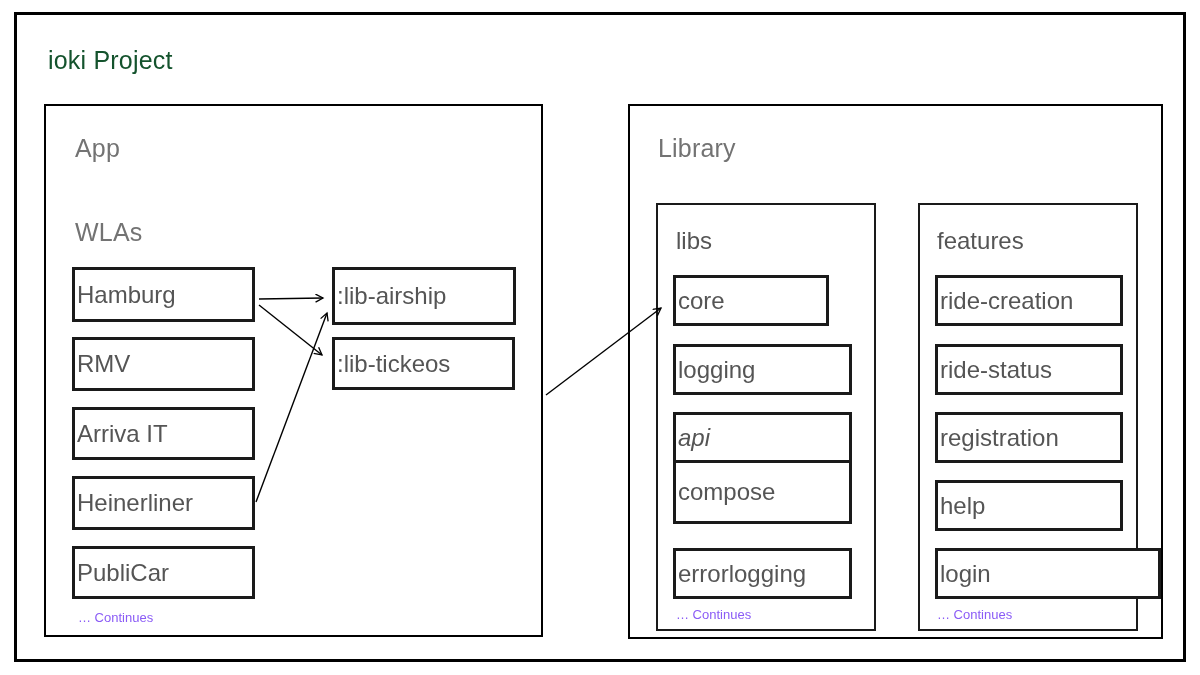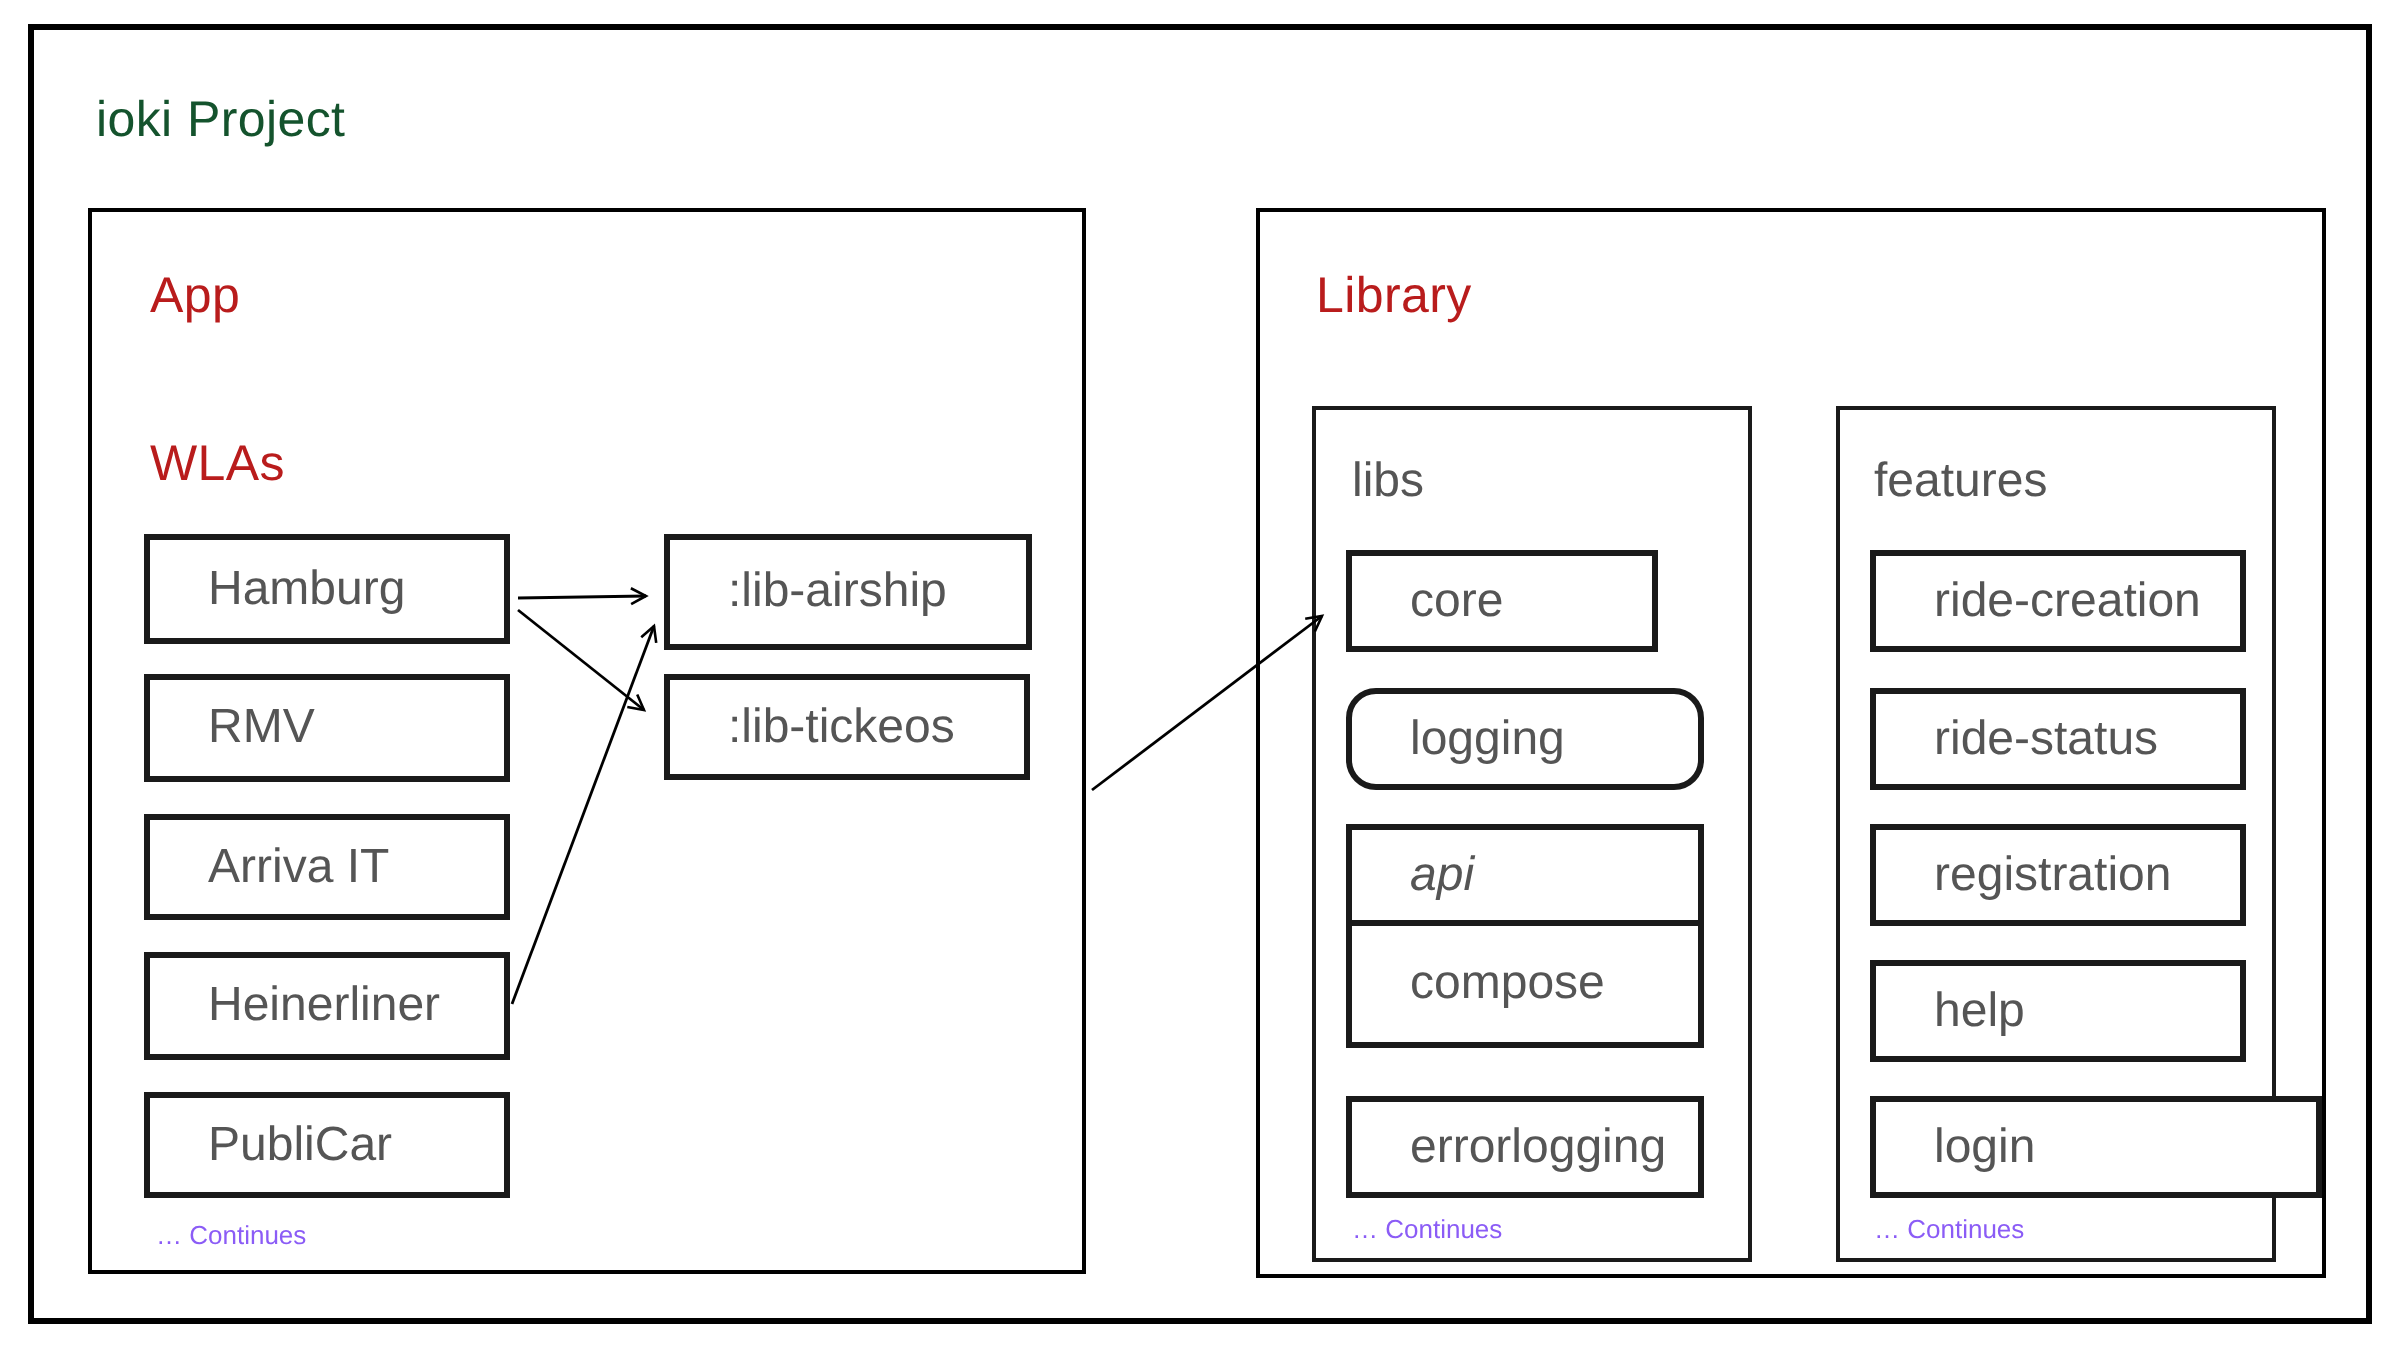--- a/index.html
+++ b/index.html
@@ -11,33 +11,33 @@
     font-family: "Liberation Sans", sans-serif;
     overflow: hidden;
   }
   .box { position: absolute; box-sizing: border-box; background: transparent; }
   .outer-frame { left: 14px; top: 12px; width: 1172px; height: 650px; border: 3px solid #000; }
   .title {
     position: absolute; left: 48px; top: 46px;
     font-size: 25px; color: #14532d; letter-spacing: 0.2px;
   }
   .section-label {
-    position: absolute; font-size: 25px; color: #b91c1c; letter-spacing: 0.2px;
+    position: absolute; font-size: 25px; color: #737373; letter-spacing: 0.2px;
   }
   .group-label {
     position: absolute; font-size: 24px; color: #555;
   }
   .continues {
     position: absolute; font-size: 13px; color: #8b5cf6;
   }
   .node {
     position: absolute; box-sizing: border-box;
     border: 3px solid #1a1a1a; background: #fff;
     display: flex; align-items: center;
-    padding-left: 29px;
+    padding-left: 2px;
     font-size: 24px; color: #555;
     white-space: nowrap; overflow: hidden;
   }
   .app-box { left: 44px; top: 104px; width: 499px; height: 533px; border: 2px solid #000; }
   .library-box { left: 628px; top: 104px; width: 535px; height: 535px; border: 2px solid #000; }
   .libs-box { left: 656px; top: 203px; width: 220px; height: 428px; border: 2px solid #1a1a1a; }
   .features-box { left: 918px; top: 203px; width: 220px; height: 428px; border: 2px solid #1a1a1a; }
   svg.arrows { position: absolute; left: 0; top: 0; pointer-events: none; }
 </style>
 </head>
@@ -59,21 +59,21 @@
 
 <div class="node" style="left:332px; top:267px; width:184px; height:58px;">:lib-airship</div>
 <div class="node" style="left:332px; top:337px; width:183px; height:53px;">:lib-tickeos</div>
 
 <div class="box library-box"></div>
 <div class="section-label" style="left:658px; top:134px;">Library</div>
 
 <div class="box libs-box"></div>
 <div class="group-label" style="left:676px; top:227px;">libs</div>
 <div class="node" style="left:673px; top:275px; width:156px; height:51px;">core</div>
-<div class="node" style="left:673px; top:344px; width:179px; height:51px;border-radius:15px;">logging</div>
+<div class="node" style="left:673px; top:344px; width:179px; height:51px;">logging</div>
 <div class="node" style="left:673px; top:412px; width:179px; height:51px;font-style:italic;">api</div>
 <div class="node" style="left:673px; top:460px; width:179px; height:64px;">compose</div>
 <div class="node" style="left:673px; top:548px; width:179px; height:51px;">errorlogging</div>
 <div class="continues" style="left:676px; top:607px;">… Continues</div>
 
 <div class="box features-box"></div>
 <div class="group-label" style="left:937px; top:227px;">features</div>
 <div class="node" style="left:935px; top:275px; width:188px; height:51px;">ride-creation</div>
 <div class="node" style="left:935px; top:344px; width:188px; height:51px;">ride-status</div>
 <div class="node" style="left:935px; top:412px; width:188px; height:51px;">registration</div>

